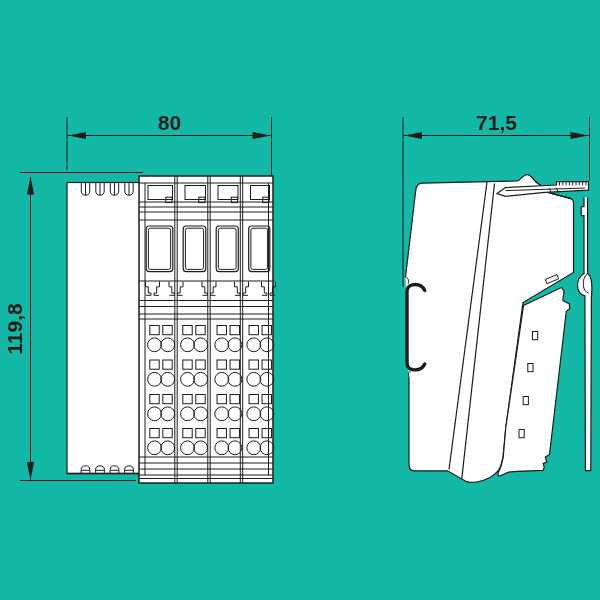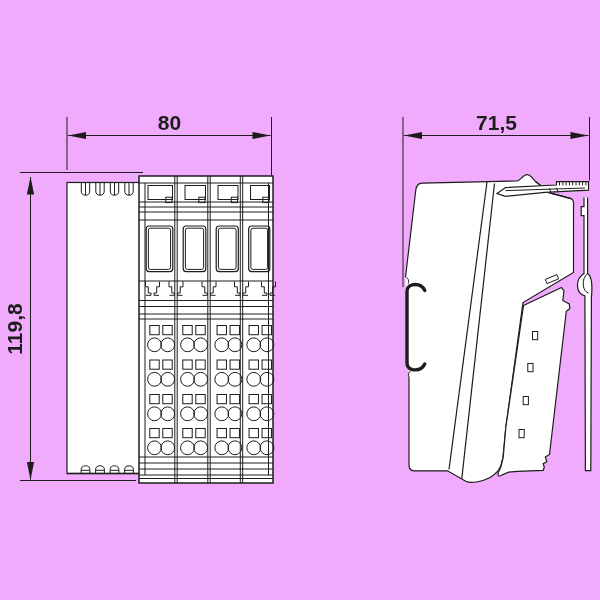--- a/index.html
+++ b/index.html
@@ -1,16 +1,16 @@
 <!DOCTYPE html>
 <html><head>
 <meta charset="utf-8">
 <style>
   html,body{margin:0;padding:0;background:#ffffff;}
-  .canvas{position:relative;width:600px;height:600px;background:#f0abfc;overflow:hidden;}
+  .canvas{position:relative;width:600px;height:600px;background:#14b8a6;overflow:hidden;}
   svg{display:block;}
   .ln{stroke:#1d1d1b;stroke-width:1;fill:none;}
   .ln12{stroke:#1d1d1b;stroke-width:1.2;fill:none;}
   .ln2{stroke:#1d1d1b;stroke-width:1.5;fill:none;}
   .thick{stroke:#1d1d1b;stroke-width:3.4;fill:none;stroke-linecap:round;}
   .fillw{fill:#ffffff;}
   .dim{stroke:#1d1d1b;stroke-width:1;fill:none;}
   .arrow{fill:#1d1d1b;stroke:none;}
   .dimtext{font-family:"Liberation Sans",sans-serif;font-weight:bold;font-size:21px;fill:#1d1d1b;}
 </style>

